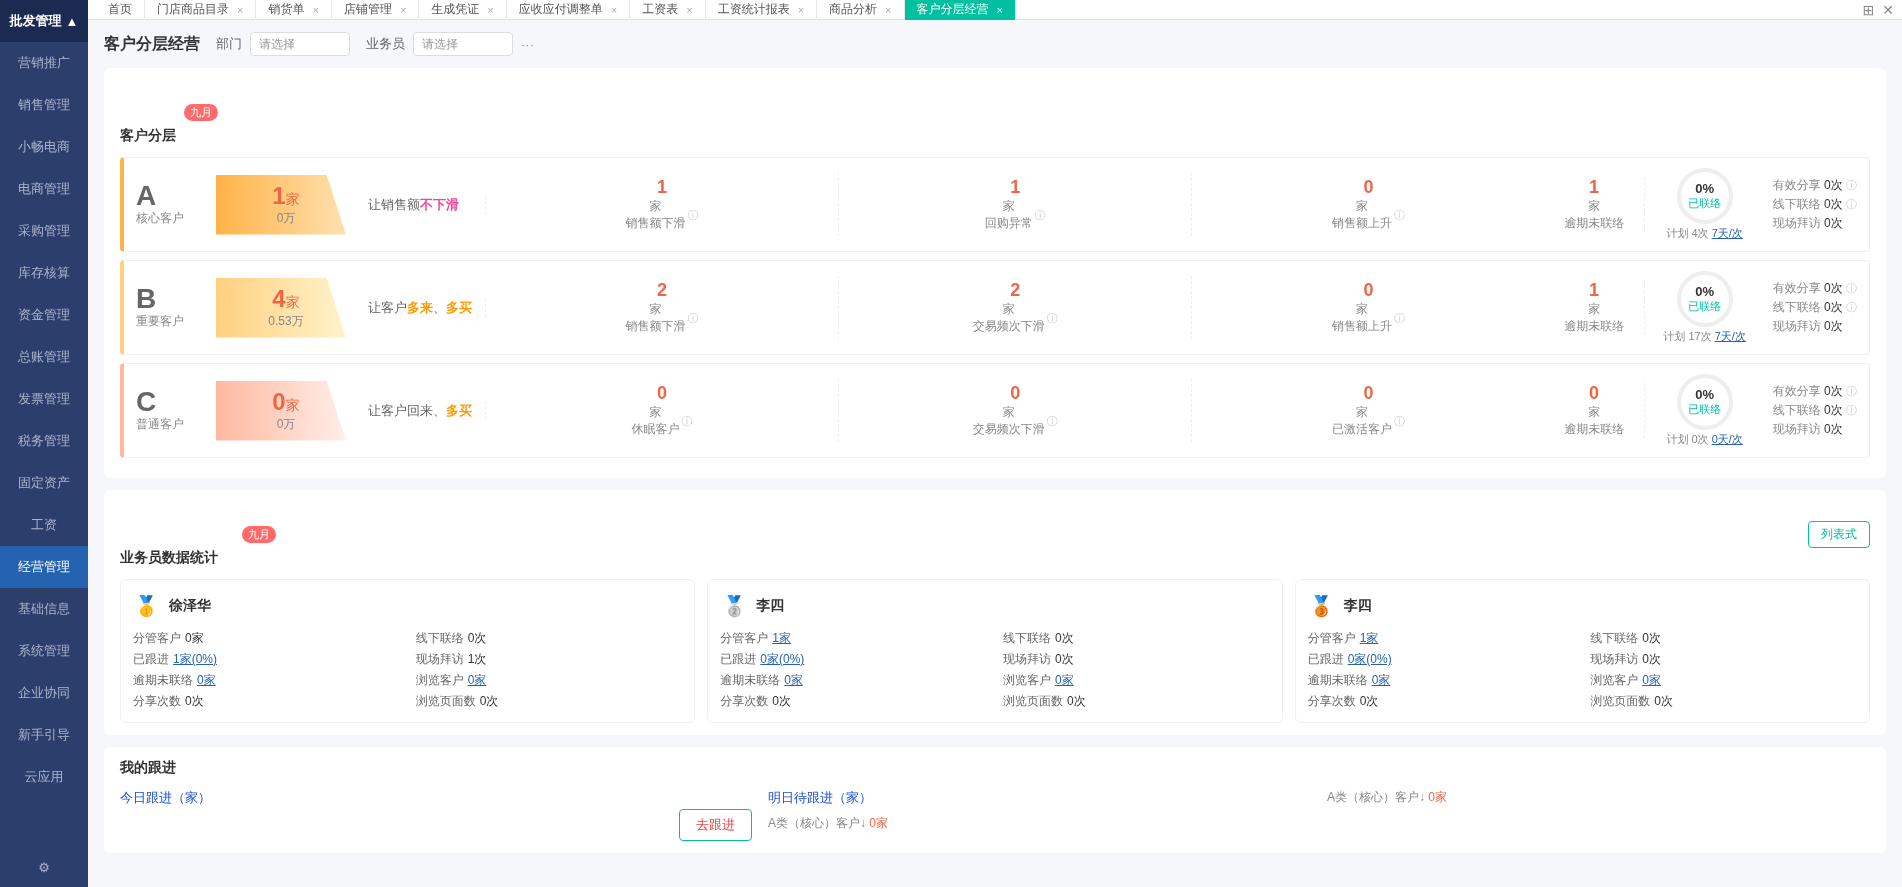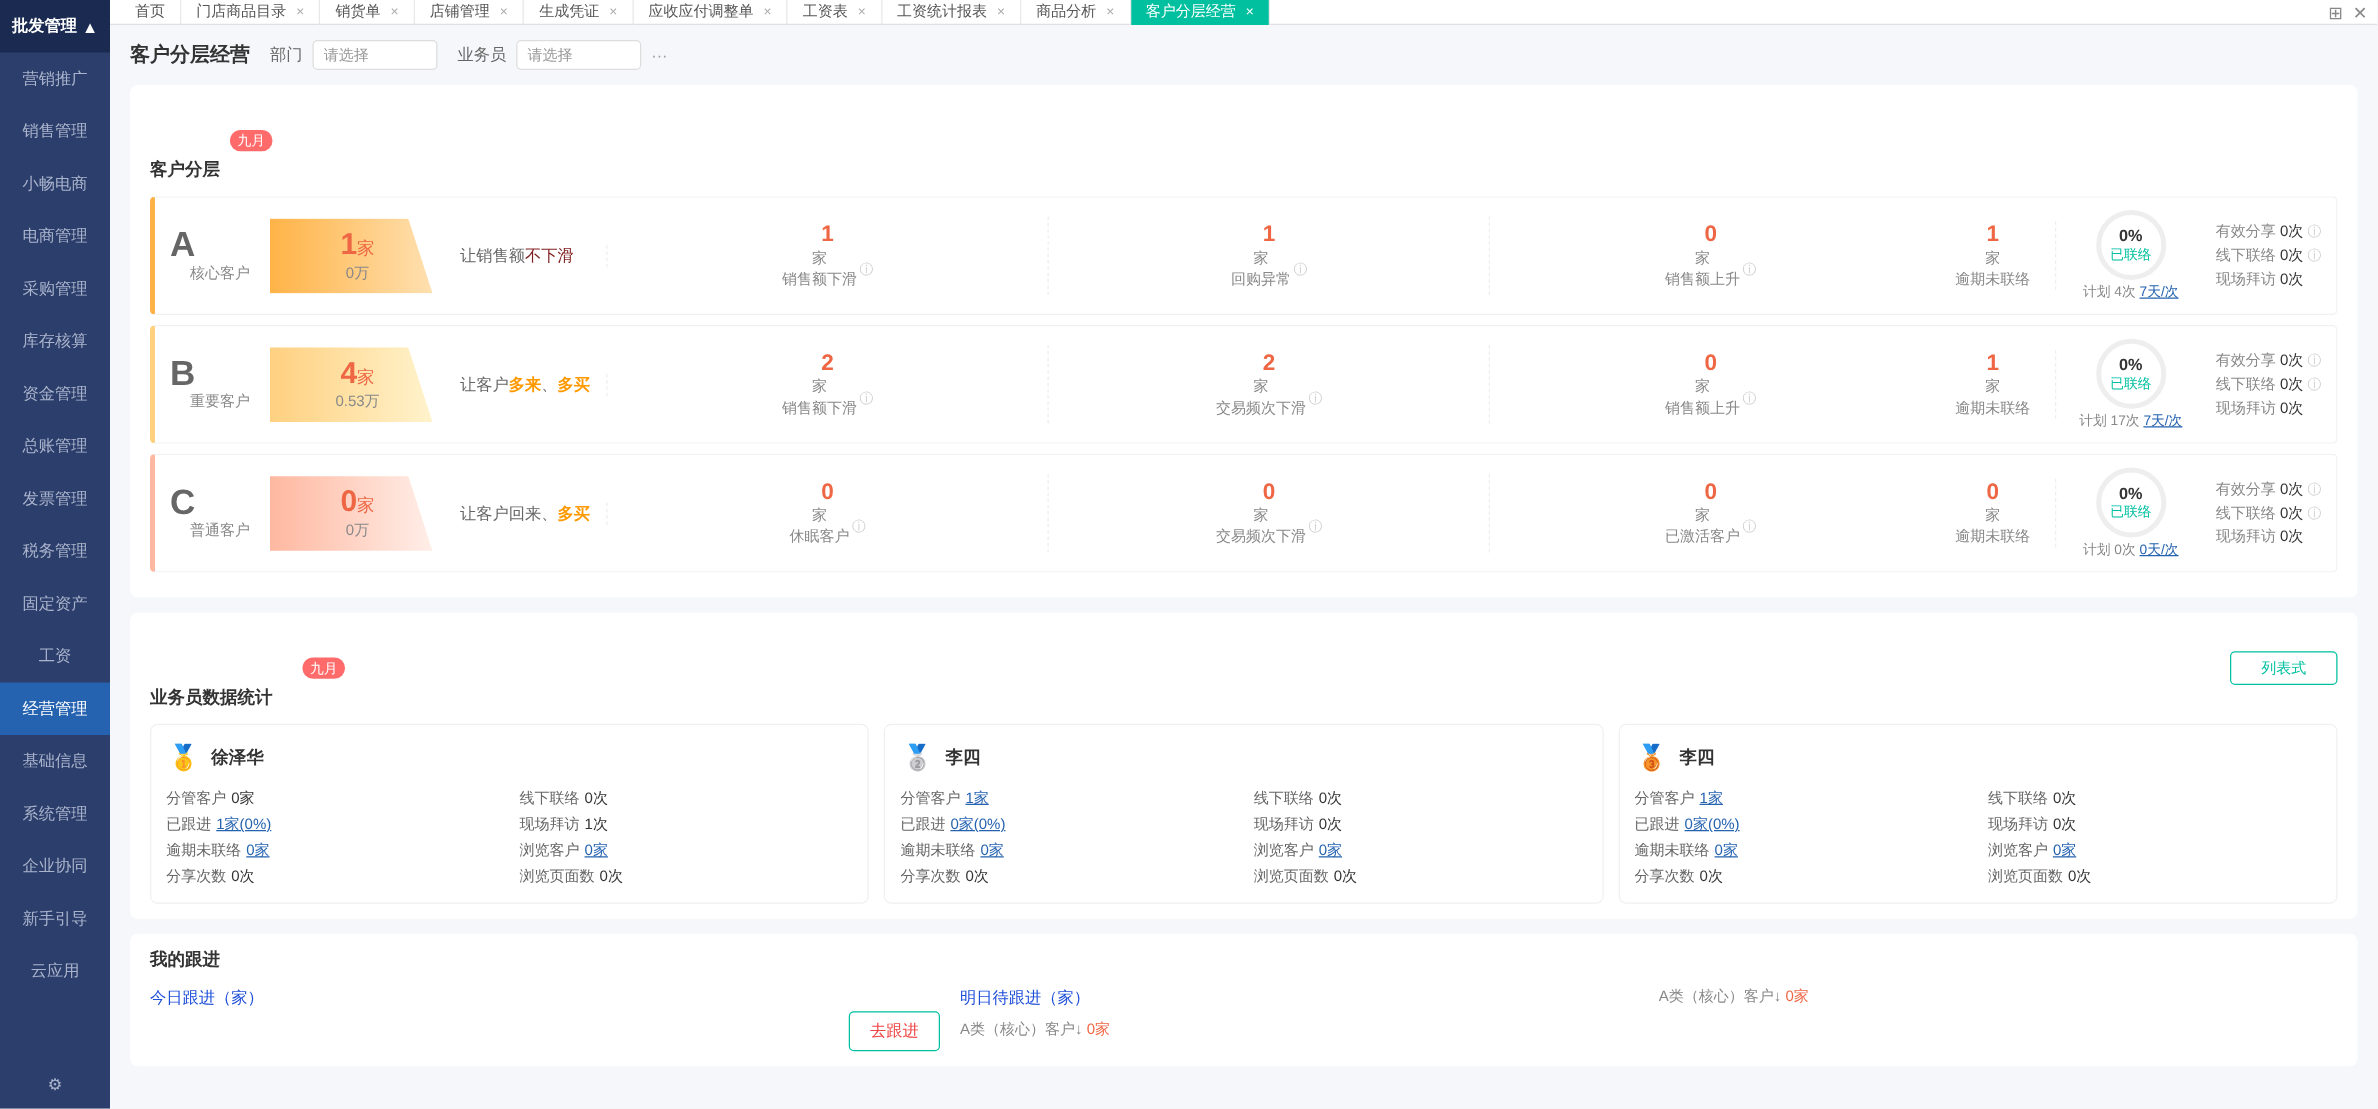--- a/index.html
+++ b/index.html
@@ -158,21 +158,21 @@
     .tier-label {
       width: 80px;
       flex-shrink: 0;
     }
     .tier-letter {
       font-size: 28px;
       font-weight: bold;
       color: #666;
       line-height: 1;
     }
-    .tier-name { font-size: 12px; color: #888; text-align: center; }
+    .tier-name { font-size: 12px; color: #888; }
 
     .tier-main-stat {
       width: 140px;
       flex-shrink: 0;
       position: relative;
       display: flex;
       flex-direction: column;
       align-items: center;
       justify-content: center;
     }
@@ -183,21 +183,21 @@
     }
 
     .tier-action {
       width: 130px;
       flex-shrink: 0;
       font-size: 13px;
       color: #666;
       padding: 0 12px;
       border-right: 1px dashed #eee;
     }
-    .tier-action .highlight-red { color: #7f1d1d; font-weight: normal; }
+    .tier-action .highlight-red { color: #ec4899; font-weight: bold; }
     .tier-action .highlight-orange { color: #f90; font-weight: bold; }
 
     .tier-stats {
       flex: 1;
       display: flex;
       align-items: center;
       gap: 0;
     }
     .tier-stat-item {
       flex: 1;
@@ -290,21 +290,21 @@
       display: flex;
       align-items: center;
       justify-content: space-between;
       margin-bottom: 12px;
     }
     .biz-header-left { display: flex; align-items: center; gap: 24px; }
     .btn-list-view {
       border: 1px solid #00c0a0;
       color: #00c0a0;
       background: #fff;
-      padding: 4px 24px;
+      padding: 4px 12px;
       border-radius: 4px;
       font-size: 12px;
       cursor: pointer;
     }
 
     .salesperson-grid {
       display: grid;
       grid-template-columns: repeat(3, 1fr);
       gap: 12px;
     }

